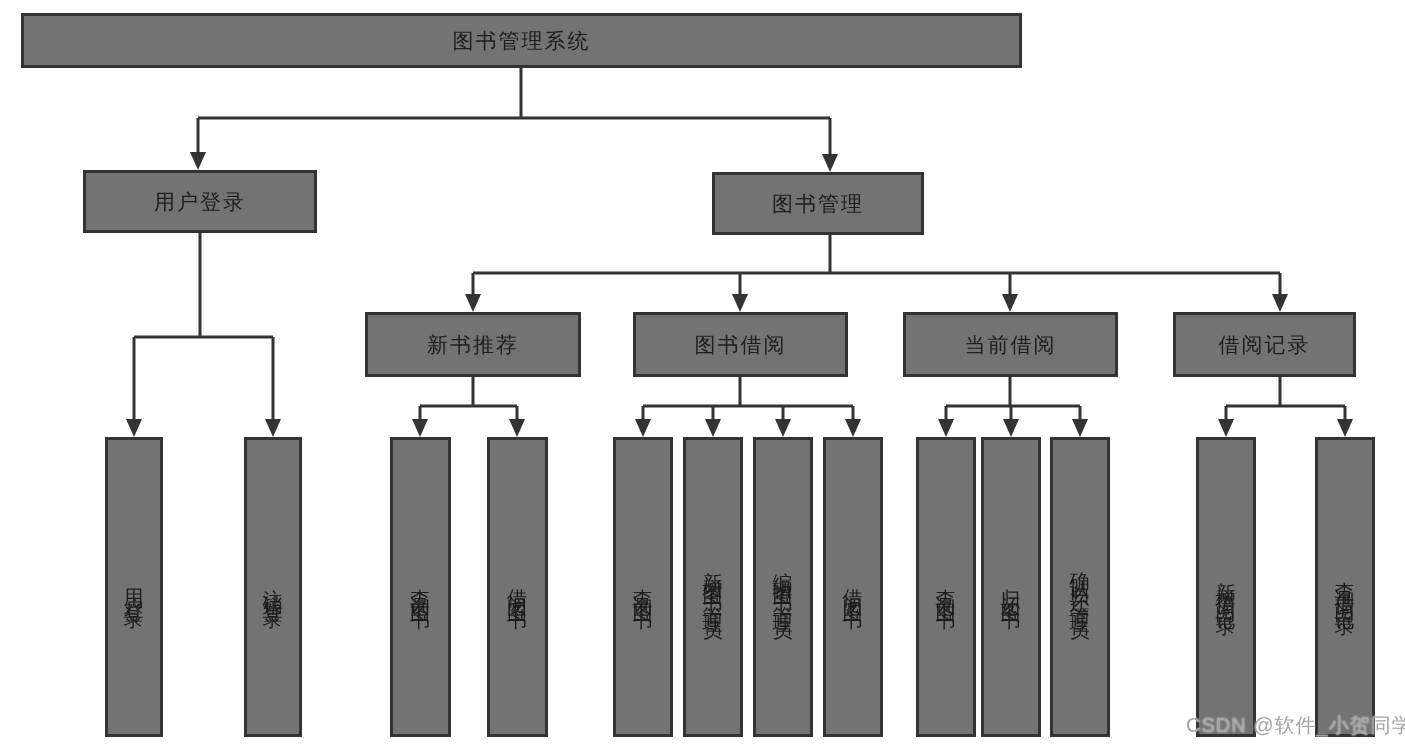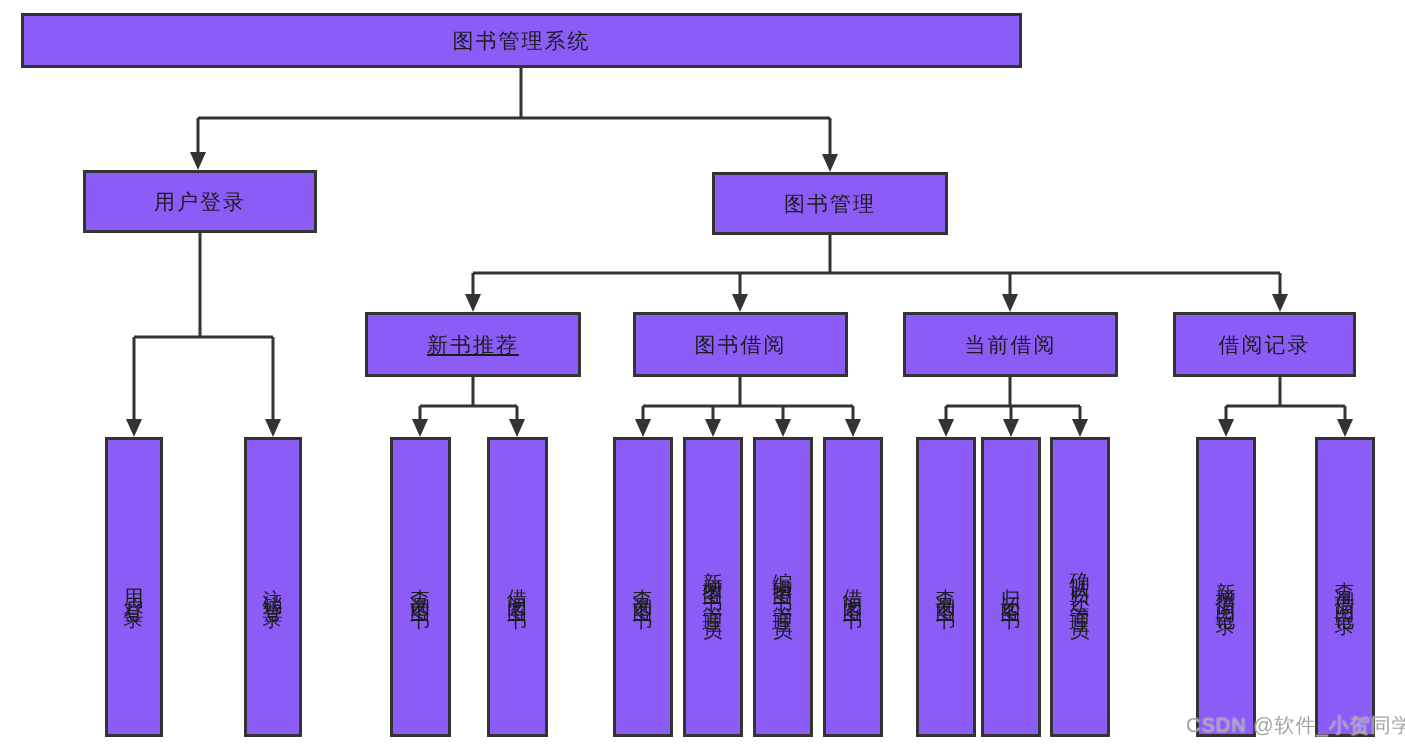--- a/index.html
+++ b/index.html
@@ -17,21 +17,21 @@
   }
   #connectors {
     position: absolute;
     left: 0; top: 0;
     width: 1405px;
     height: 747px;
   }
   .node {
     position: absolute;
     box-sizing: border-box;
-    background: #8b5cf6;
+    background: #737373;
     border: 3px solid #333333;
     display: flex;
     align-items: center;
     justify-content: center;
     color: #1c1c1c;
   }
   .hnode {
     font-size: 21px;
     letter-spacing: 2px;
   }
@@ -103,25 +103,25 @@
     </g>
   </svg>
 
   <div class="node hnode" style="left:21px; top:13px; width:1001px; height:55px;">
     <span>图书管理系统</span>
   </div>
 
   <div class="node hnode" style="left:83px; top:170px; width:234px; height:63px;">
     <span>用户登录</span>
   </div>
-  <div class="node hnode" style="left:712px; top:172px; width:236px; height:63px;">
+  <div class="node hnode" style="left:712px; top:172px; width:212px; height:63px;">
     <span>图书管理</span>
   </div>
 
-  <div class="node hnode" style="left:365px; top:312px; width:216px; height:65px;text-decoration:underline;">
+  <div class="node hnode" style="left:365px; top:312px; width:216px; height:65px;">
     <span>新书推荐</span>
   </div>
   <div class="node hnode" style="left:903px; top:312px; width:215px; height:65px;">
     <span>当前借阅</span>
   </div>
   <div class="node hnode" style="left:633px; top:312px; width:215px; height:65px;">
     <span>图书借阅</span>
   </div>
   <div class="node hnode" style="left:1173px; top:312px; width:183px; height:65px;">
     <span>借阅记录</span>

